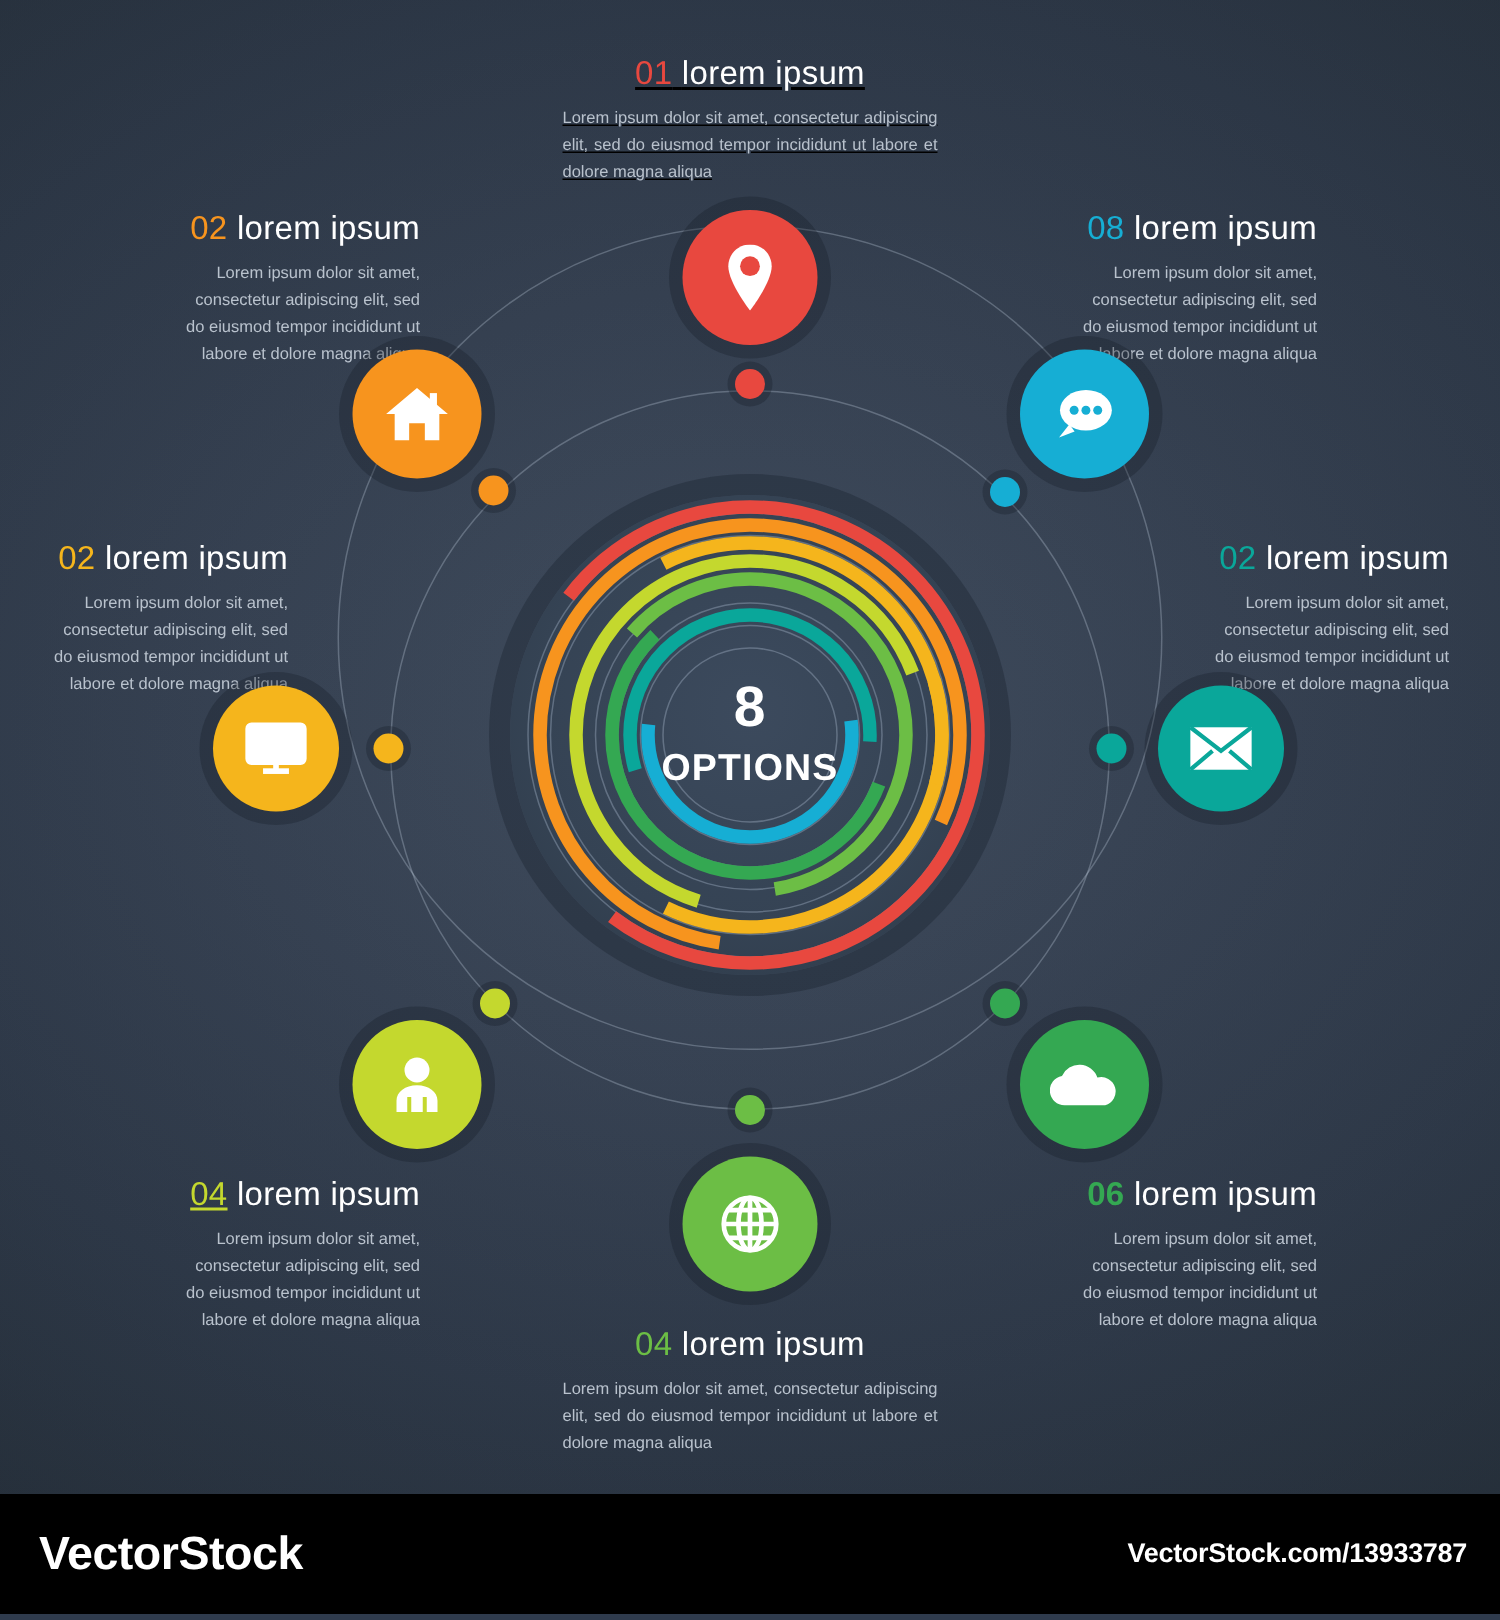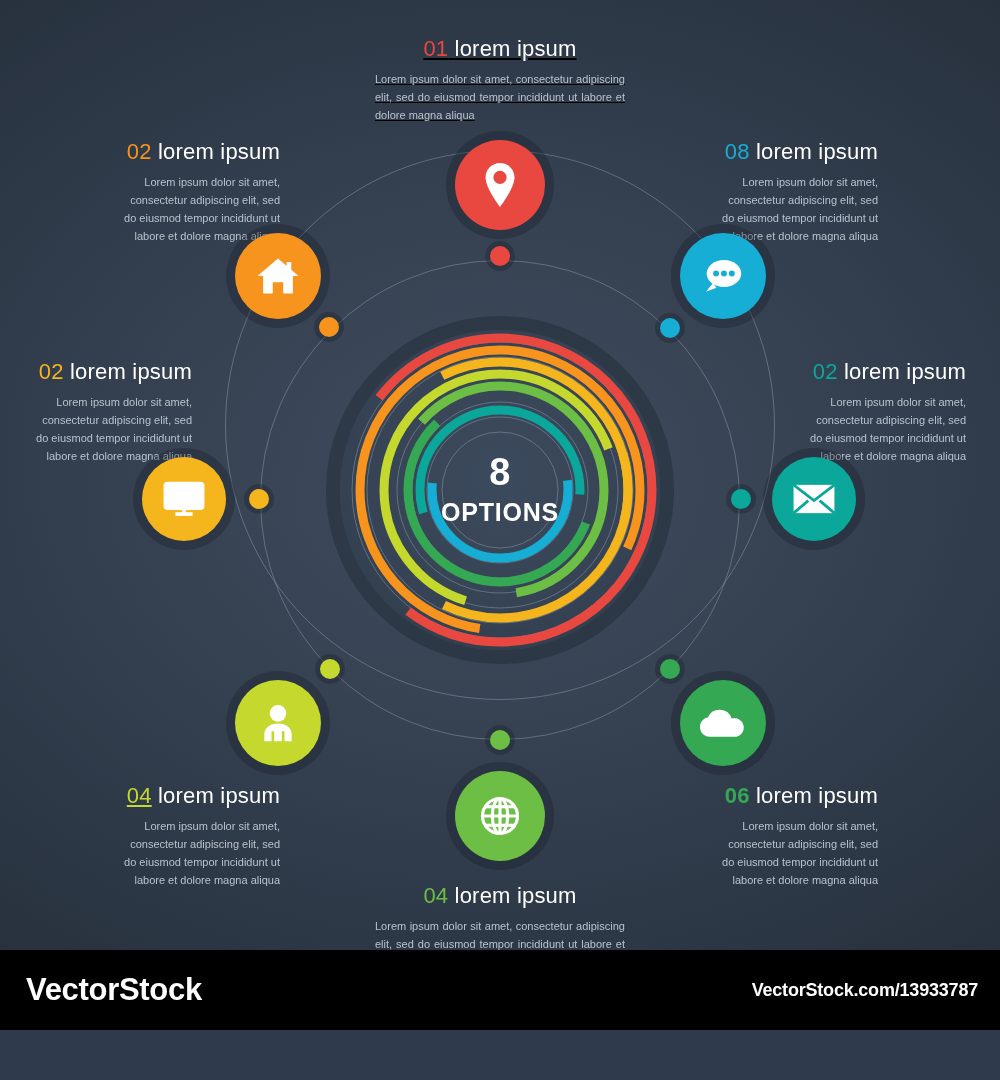--- a/index.html
+++ b/index.html
@@ -73,21 +73,21 @@
   #center-label {
     position:absolute; left:340px; top:330px; width:320px; height:320px;
     display:flex; flex-direction:column; align-items:center; justify-content:center;
     z-index:9; pointer-events:none;
   }
   #center-label .big { font-size:38px; font-weight:700; color:#ffffff; line-height:1; letter-spacing:0.5px; }
   #center-label .sub { margin-top:7px; font-size:25px; font-weight:700; color:#ffffff; letter-spacing:0.8px; }
 
   
   #watermark {
-    position:absolute; left:0; top:950px; width:1000px; height:80px;
+    position:absolute; left:0; top:996px; width:1000px; height:80px;
     background:#000000; z-index:30;
   }
   #wm-brand {
     position:absolute; left:26px; top:50%; transform:translateY(-50%);
     color:#ffffff; font-size:31px; font-weight:700; letter-spacing:-0.3px;
     font-family:"Liberation Sans", sans-serif;
   }
   #wm-url {
     position:absolute; right:22px; top:50%; transform:translateY(-50%);
     color:#ffffff; font-size:18px; font-weight:700; letter-spacing:-0.2px;

